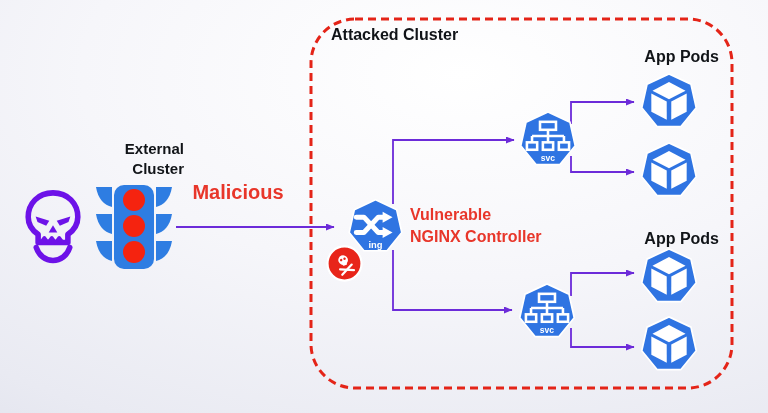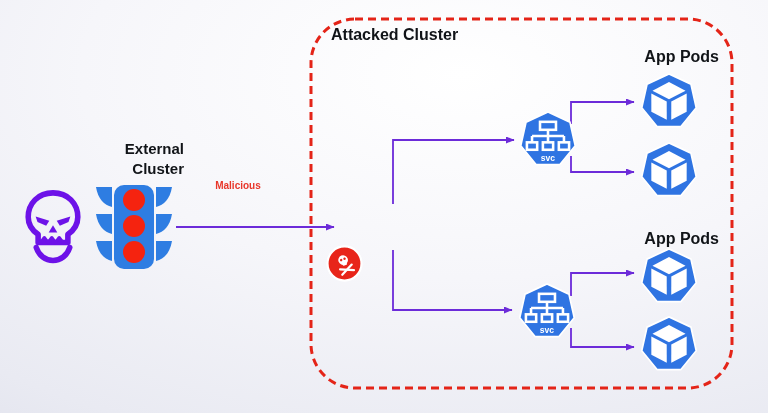--- a/index.html
+++ b/index.html
@@ -75,43 +75,61 @@
         <circle cx="39" cy="71" r="11"></circle>
       </g>
     </svg>
   </div>
 
   <div class="abs txt label" style="left:84px;top:139px;width:100px;font-size:15px;">
     <div>External</div>
     <div>Cluster</div>
   </div>
 
-  <div class="abs txt label-red" style="left:163px;top:179px;width:150px;font-size:10px;text-align:center;">
+  <div class="abs txt label-red" style="left:163px;top:179px;width:150px;font-size:20px;text-align:center;">
     <div>Malicious</div>
   </div>
 
   <div class="abs txt label" style="left:331px;top:24px;font-size:16px;text-align:left;">Attacked Cluster</div>
 
+  <div class="abs icon" style="left:347px;top:199px;width:57px;height:55px;">
+    <svg width="57" height="55" viewBox="0 0 100 100">
+      <polygon points="50,1.5 88.5,19.5 97.8,61 71,94 29,94 2.2,61 11.5,19.5" fill="#2F74E2" stroke="#ffffff" stroke-width="3" stroke-linejoin="round"></polygon>
+      <g stroke="#ffffff" stroke-width="9" fill="none" stroke-linecap="round" stroke-linejoin="round">
+        <path d="M15,33 L29,33 L55,61 L66,61"></path>
+        <path d="M15,61 L29,61 L55,33 L66,33"></path>
+      </g>
+      <g fill="#ffffff">
+        <polygon points="63,23 81,33 63,43"></polygon>
+        <polygon points="63,51 81,61 63,71"></polygon>
+      </g>
+      <text x="50" y="89" text-anchor="middle" font-size="17" font-weight="bold" fill="#ffffff" font-family="Liberation Sans, sans-serif">ing</text>
+    </svg>
+  </div>
 
   <div class="abs icon" style="left:326px;top:245px;width:37px;height:37px;z-index:4;">
     <svg width="37" height="37" viewBox="0 0 100 100">
       <circle cx="50" cy="50" r="46" fill="#E8251A" stroke="#ffffff" stroke-width="6"></circle>
       <g transform="rotate(-22 50 50)">
         <circle cx="50" cy="40" r="13" fill="#ffffff"></circle>
         <rect x="44" y="48" width="12" height="7" rx="2" fill="#ffffff"></rect>
         <circle cx="45" cy="38" r="3.4" fill="#E8251A"></circle>
         <circle cx="55" cy="38" r="3.4" fill="#E8251A"></circle>
         <g stroke="#ffffff" stroke-width="6" stroke-linecap="round">
           <line x1="33" y1="60" x2="67" y2="76"></line>
           <line x1="67" y1="60" x2="33" y2="76"></line>
         </g>
       </g>
     </svg>
   </div>
 
+  <div class="abs txt label-red" style="left:410px;top:204px;font-size:16px;">
+    <div>Vulnerable</div>
+    <div>NGINX Controller</div>
+  </div>
 
   <div class="abs icon" style="left:519px;top:111px;width:58px;height:57px;">
     <svg width="58" height="57" viewBox="0 0 100 100">
       <polygon points="50,1.5 88.5,19.5 97.8,61 71,94 29,94 2.2,61 11.5,19.5" fill="#2F74E2" stroke="#ffffff" stroke-width="3" stroke-linejoin="round"></polygon>
       <g stroke="#ffffff" stroke-width="4.5" fill="none">
         <rect x="36" y="19" width="28" height="14"></rect>
         <path d="M50,33 V44 M22,44 H78 M22,44 V55 M50,44 V55 M78,44 V55"></path>
         <rect x="13" y="55" width="18" height="13"></rect>
         <rect x="41" y="55" width="18" height="13"></rect>
         <rect x="69" y="55" width="18" height="13"></rect>

